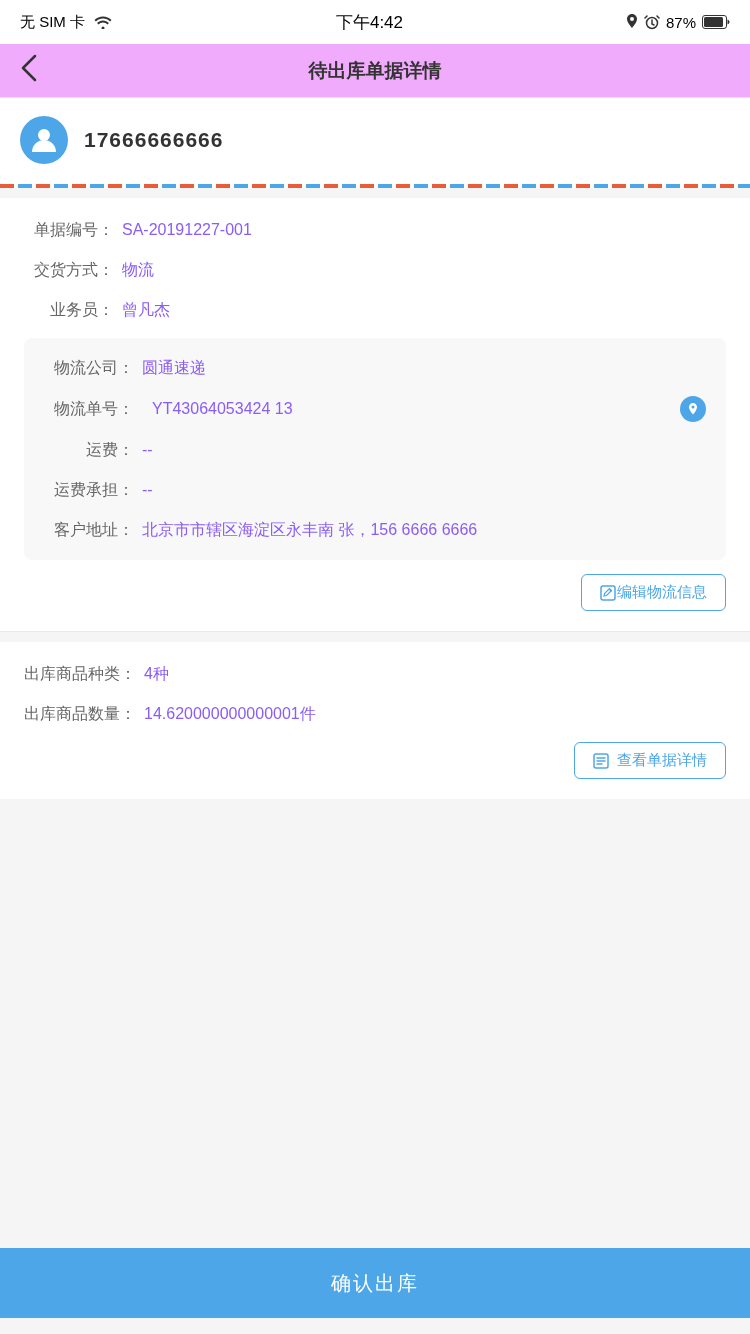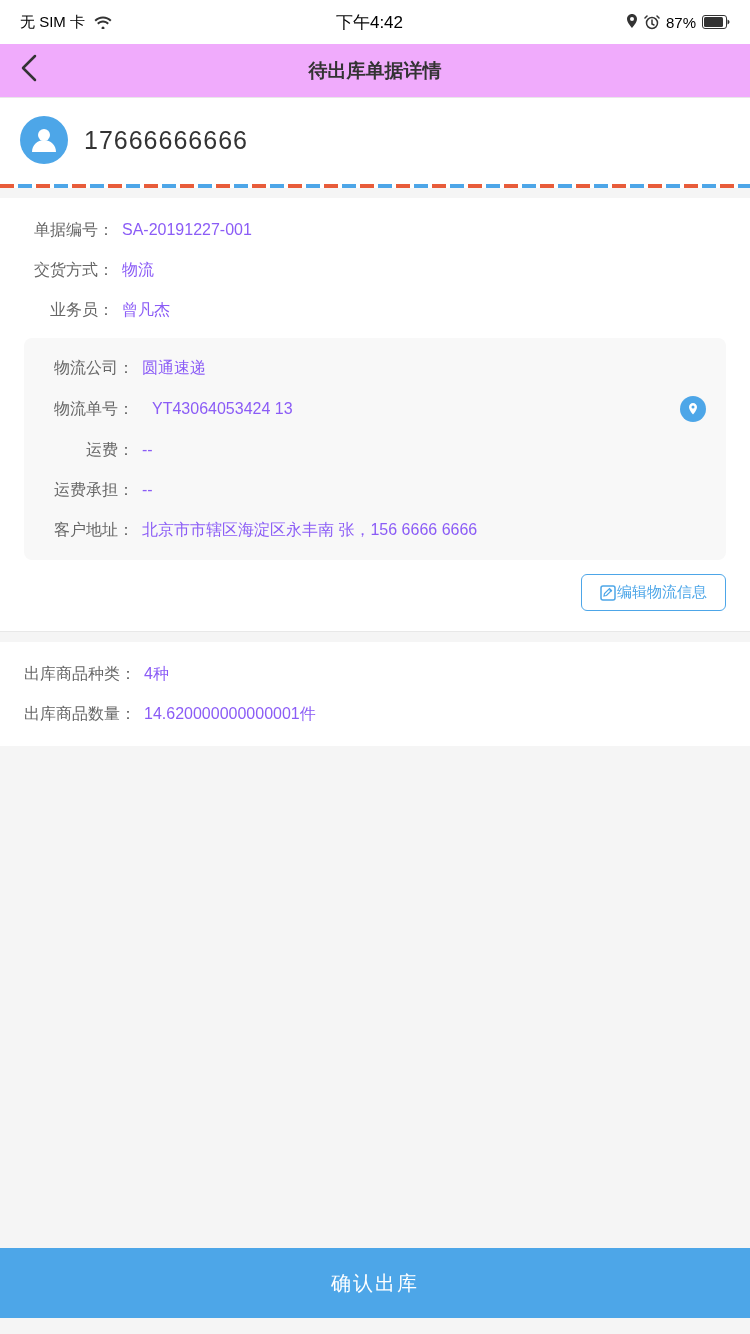--- a/index.html
+++ b/index.html
@@ -85,22 +85,22 @@
       width: 48px;
       height: 48px;
       border-radius: 50%;
       background: #4da6e8;
       display: flex;
       align-items: center;
       justify-content: center;
     }
     .avatar svg { width: 30px; height: 30px; }
     .customer-phone {
-      font-size: 25px;
-      font-weight: 400;
+      font-size: 21px;
+      font-weight: 700;
       color: #333;
       letter-spacing: 1px;
     }
 
     
     .section {
       background: white;
       margin-top: 10px;
       padding: 20px 24px;
     }
@@ -339,20 +339,29 @@
   <div class="section">
     <div class="info-row">
       <span class="info-label">出库商品种类：</span>
       <span class="info-value">4种</span>
     </div>
     <div class="info-row">
       <span class="info-label">出库商品数量：</span>
       <span class="info-value">14.620000000000001件</span>
     </div>
 
+    <div class="view-btn-row">
+      <button class="view-btn">
+        <svg width="16" height="16" viewBox="0 0 16 16" fill="none">
+          <rect x="1" y="1" width="14" height="14" rx="2" stroke="#4da6e8" stroke-width="1.5" fill="none"></rect>
+          <path d="M4 5h8M4 8h8M4 11h5" stroke="#4da6e8" stroke-width="1.5" stroke-linecap="round"></path>
+        </svg>
+        <span>查看单据详情</span>
+      </button>
+    </div>
   </div>
 
   <div class="bottom-spacer"></div>
 </div>
 
 <div class="confirm-btn-wrap">
   <span class="confirm-btn-label">确认出库</span>
 </div>
 
 </body></html>

